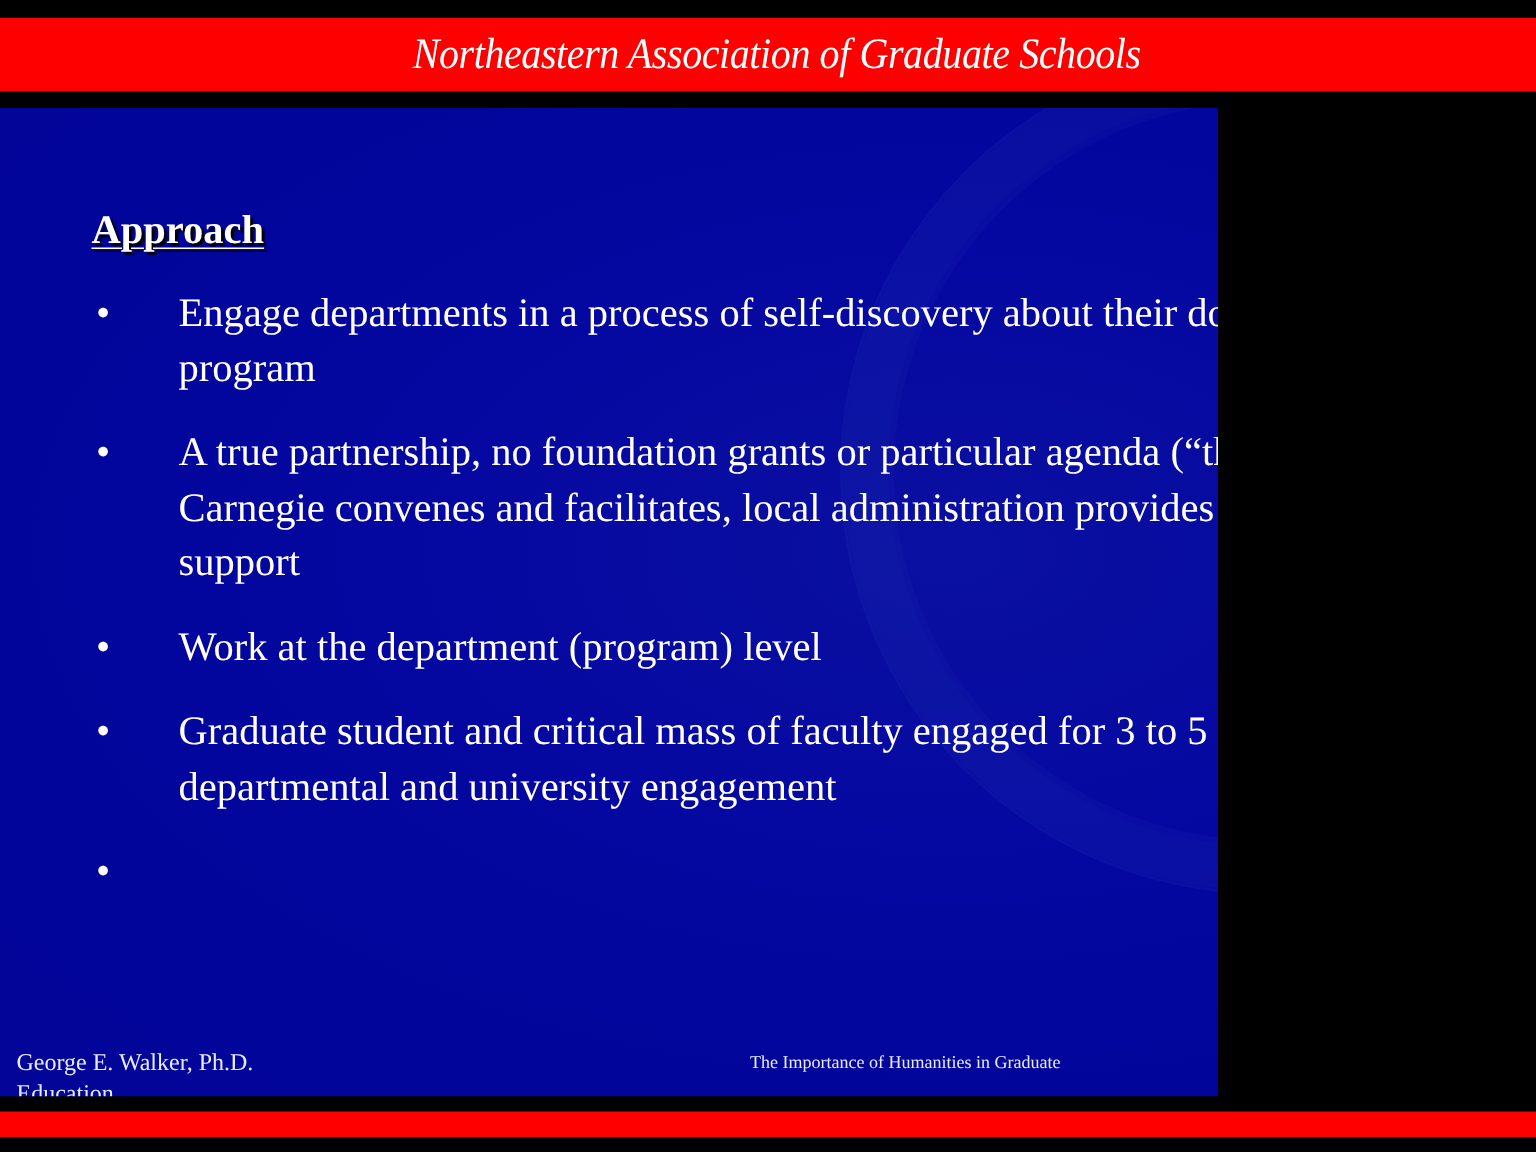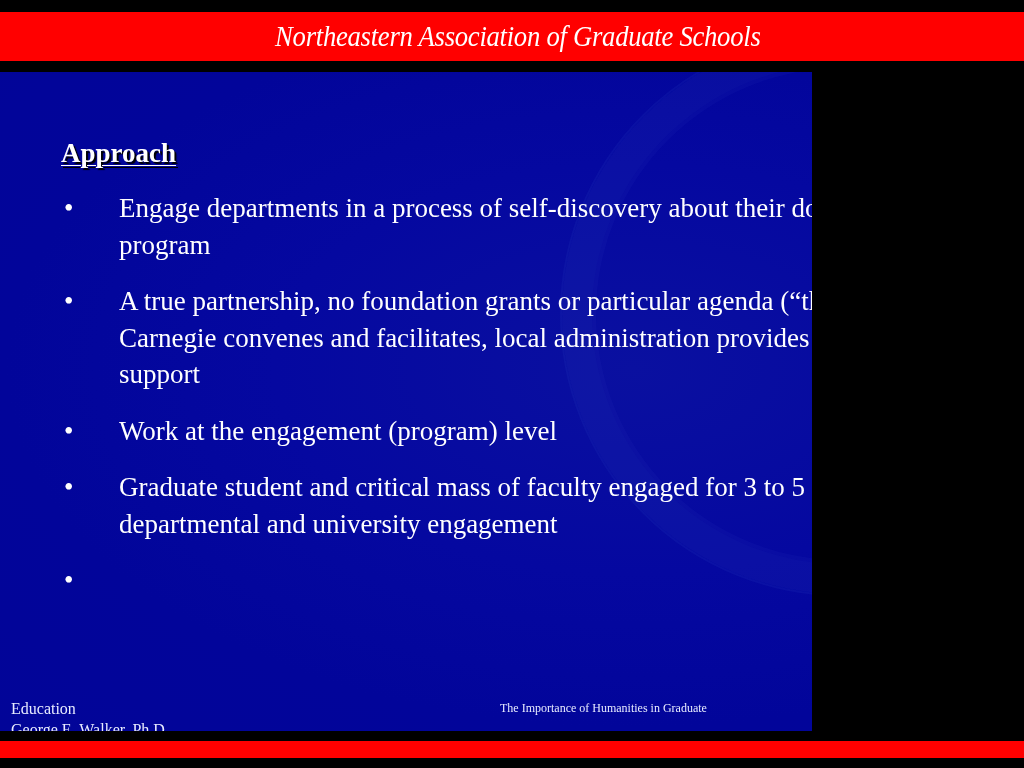--- a/index.html
+++ b/index.html
@@ -113,34 +113,34 @@
       <li class="bullet-item">
         <span class="bullet-dot">•</span>
         <span>Engage departments in a process of self-discovery about their doctoral program</span>
       </li>
       <li class="bullet-item">
         <span class="bullet-dot">•</span>
         <span>A true partnership, no foundation grants or particular agenda (“their work”)—Carnegie convenes and facilitates, local administration provides needed support</span>
       </li>
       <li class="bullet-item">
         <span class="bullet-dot">•</span>
-        <span>Work at the engagement (program) level</span>
+        <span>Work at the department (program) level</span>
       </li>
       <li class="bullet-item">
         <span class="bullet-dot">•</span>
         <span>Graduate student and critical mass of faculty engaged for 3 to 5 years—departmental and university engagement</span>
       </li>
       <li class="bullet-item">
         <span class="bullet-dot">•</span>
       </li>
     </ul>
 
     <div class="footer-left">
+      <div>George E. Walker, Ph.D.</div>
       <div>Education</div>
-      <div>George E. Walker, Ph.D.</div>
     </div>
 
     <div class="footer-right">The Importance of Humanities in Graduate</div>
   </div>
 
   <div class="band-lower-black"></div>
   <div class="band-lower-red"></div>
   <div class="band-bottom-black"></div>
 </div>
 

